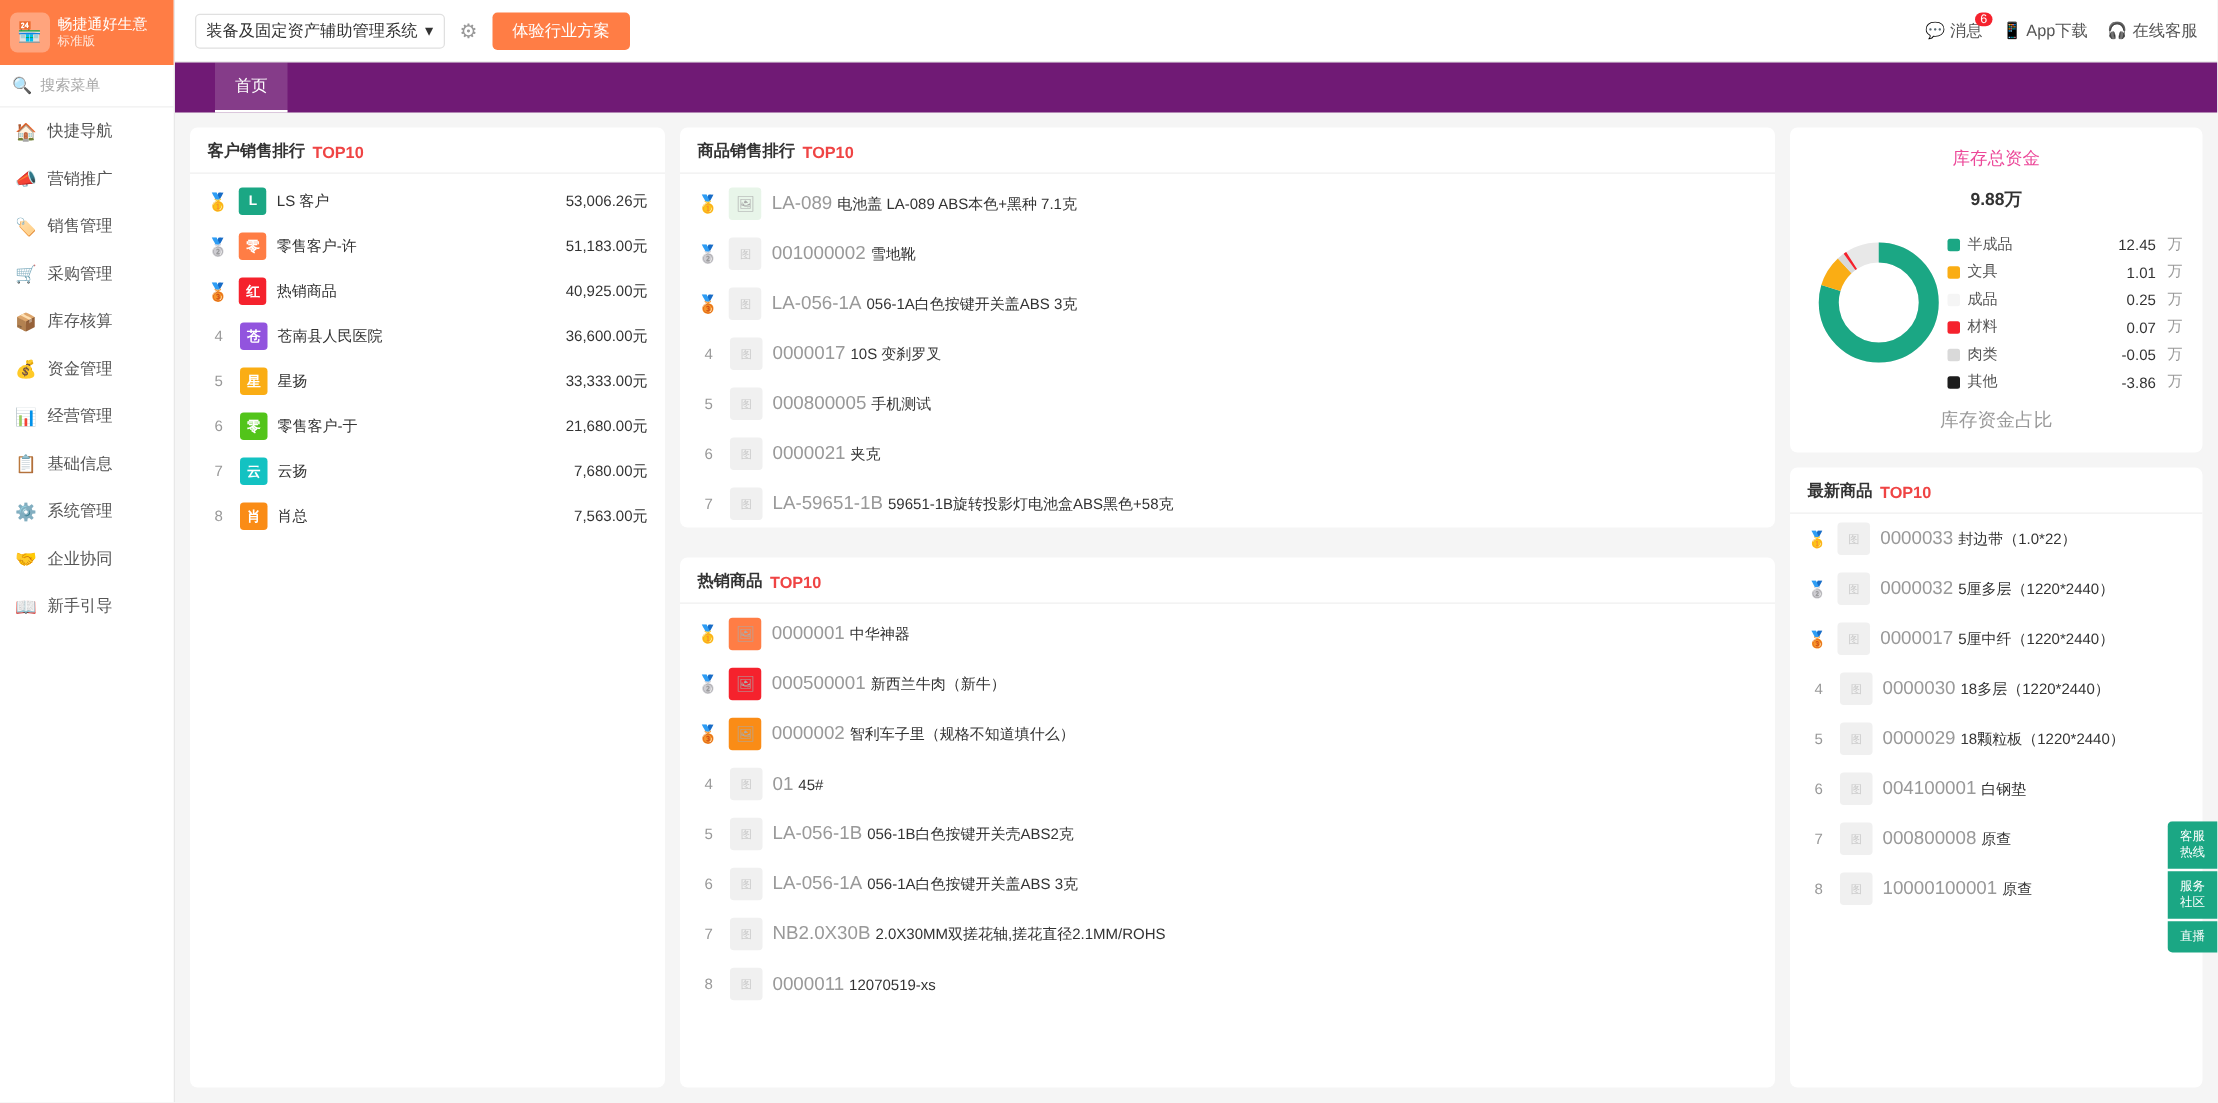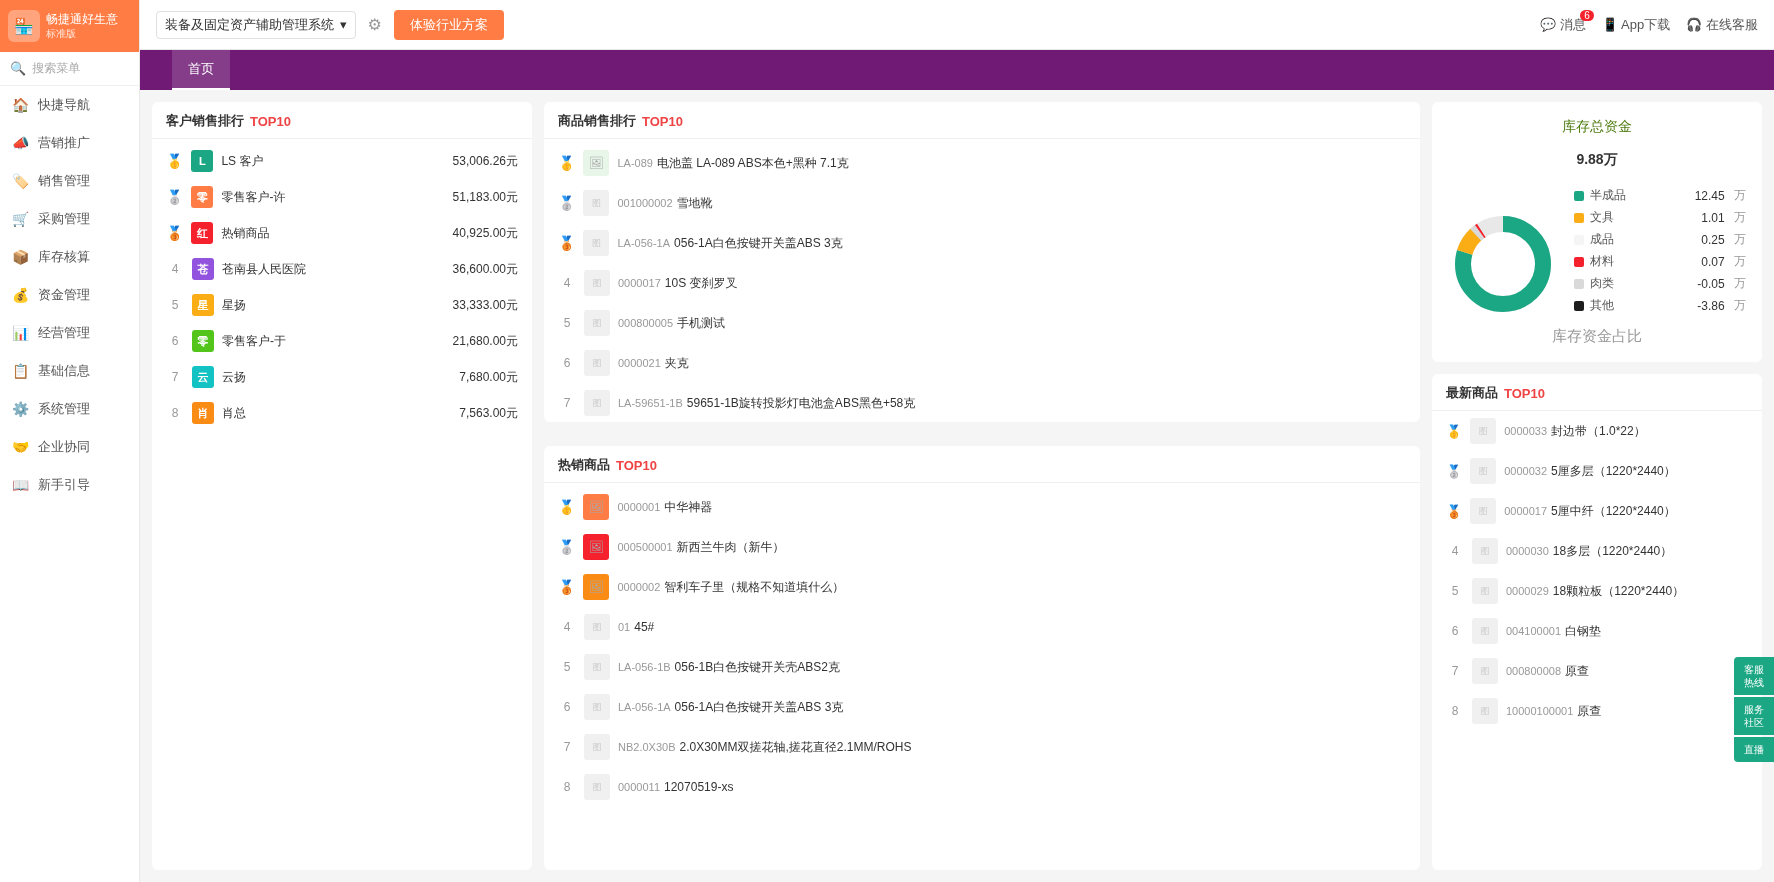--- a/index.html
+++ b/index.html
@@ -224,44 +224,43 @@
 
     .product-thumb {
       width: 26px; height: 26px;
       border-radius: 3px;
       background: #f0f0f0;
       flex-shrink: 0;
       display: flex; align-items: center; justify-content: center;
       font-size: 10px; color: #aaa;
       overflow: hidden;
     }
-    .product-code { color: #999; font-size: 11px; margin-right: 4px; }
+    .product-code { color: #999; font-size: 15px; margin-right: 4px; }
 
     
     .inventory-panel {
       padding: 16px;
     }
     .inventory-total-label {
       text-align: center;
-      color: #4d7c0f;
+      color: #ec4899;
       font-size: 14px;
       margin-bottom: 4px;
     }
     .inventory-total-amount {
       text-align: center;
       font-size: 26px;
       font-weight: bold;
       color: #333;
       margin-bottom: 16px;
     }
     .inventory-total-amount span { font-size: 14px; }
     .inventory-chart-area {
       display: flex;
-      gap: 16px;
-      align-items: flex-end;
+      align-items: flex-start;
     }
     .donut-chart {
       flex-shrink: 0;
     }
     .inventory-legend {
       flex: 1;
       font-size: 12px;
     }
     .legend-item {
       display: flex;

